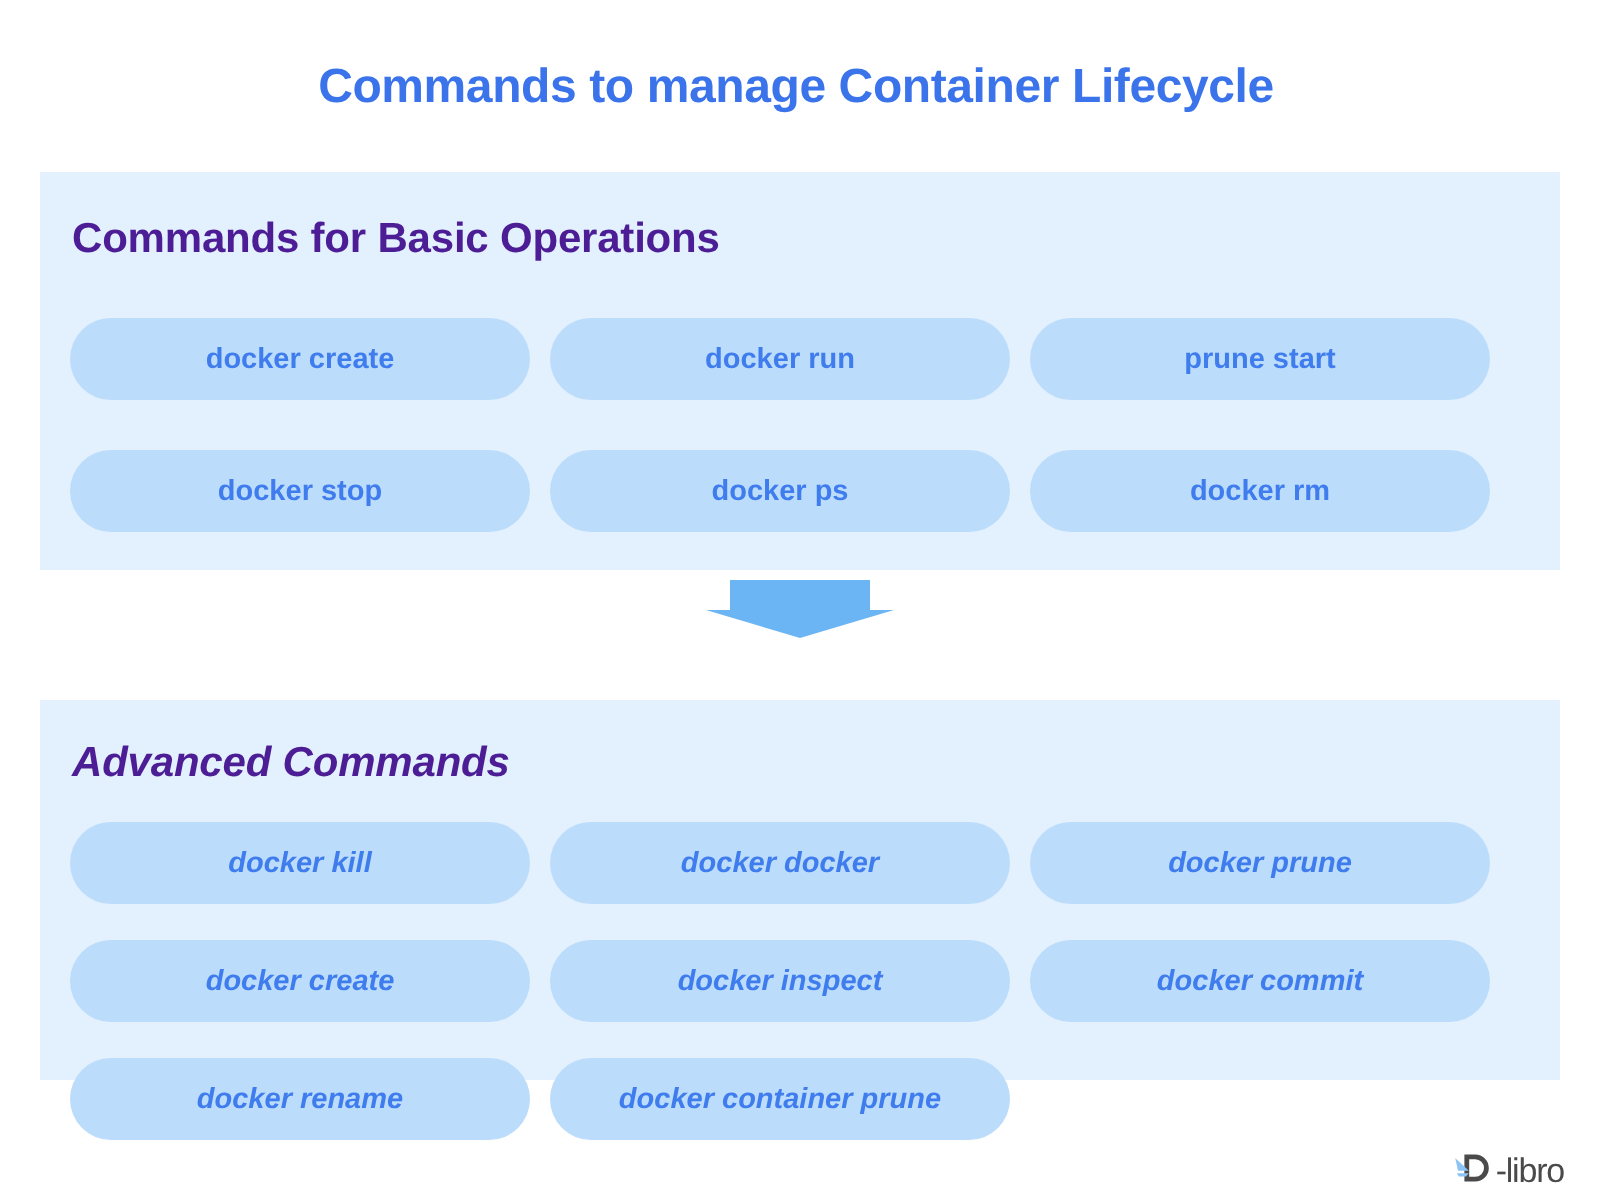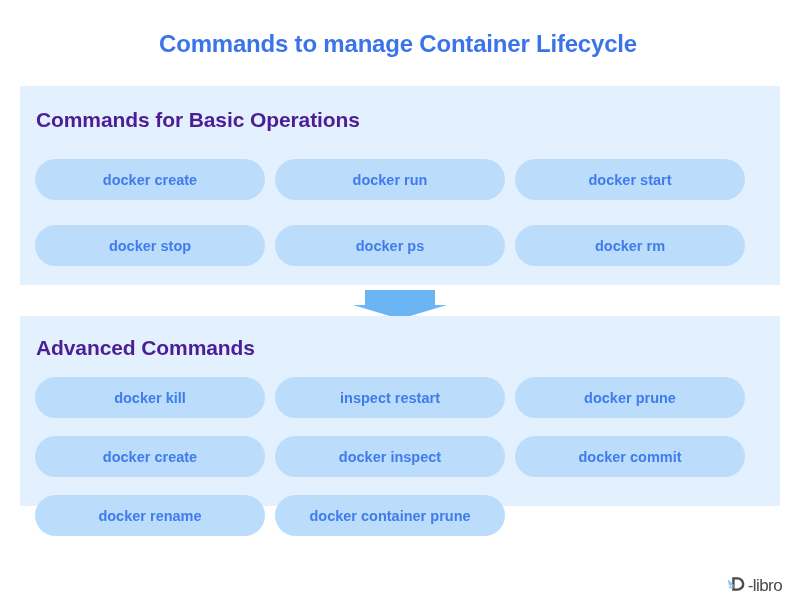--- a/index.html
+++ b/index.html
@@ -35,22 +35,23 @@
     left: 20px;
     width: 760px;
     background: #e3f0fd;
     box-sizing: border-box;
   }
   #panel-basic {
     top: 86px;
     height: 199px;
   }
   #panel-advanced {
-    top: 316px;
+    top: 350px;
     height: 190px;
+    font-style: italic;
   }
 
   .panel-heading {
     position: absolute;
     left: 16px;
     font-size: 21px;
     font-weight: bold;
     color: #4c1d95;
     letter-spacing: -0.1px;
     white-space: nowrap;
@@ -126,42 +127,42 @@
 <body>
 
 <div id="page-title">Commands to manage Container Lifecycle</div>
 
 <div class="panel" id="panel-basic">
   <div class="panel-heading">Commands for Basic Operations</div>
 
   <div class="pill-row row-0">
     <div class="pill">docker create</div>
     <div class="pill">docker run</div>
-    <div class="pill">docker start</div>
+    <div class="pill">prune start</div>
   </div>
 
   <div class="pill-row row-1">
     <div class="pill">docker stop</div>
     <div class="pill">docker ps</div>
     <div class="pill">docker rm</div>
   </div>
 </div>
 
 <div id="flow-arrow">
   <svg width="94" height="29" viewBox="0 0 94 29" xmlns="http://www.w3.org/2000/svg">
     <path d="M12 0 H82 V15 H94 L47 29 L0 15 H12 Z" fill="#6cb5f5"></path>
   </svg>
 </div>
 
 <div class="panel" id="panel-advanced">
   <div class="panel-heading">Advanced Commands</div>
 
   <div class="pill-row row-0">
     <div class="pill">docker kill</div>
-    <div class="pill">inspect restart</div>
+    <div class="pill">docker docker</div>
     <div class="pill">docker prune</div>
   </div>
 
   <div class="pill-row row-1">
     <div class="pill">docker create</div>
     <div class="pill">docker inspect</div>
     <div class="pill">docker commit</div>
   </div>
 
   <div class="pill-row row-2">

